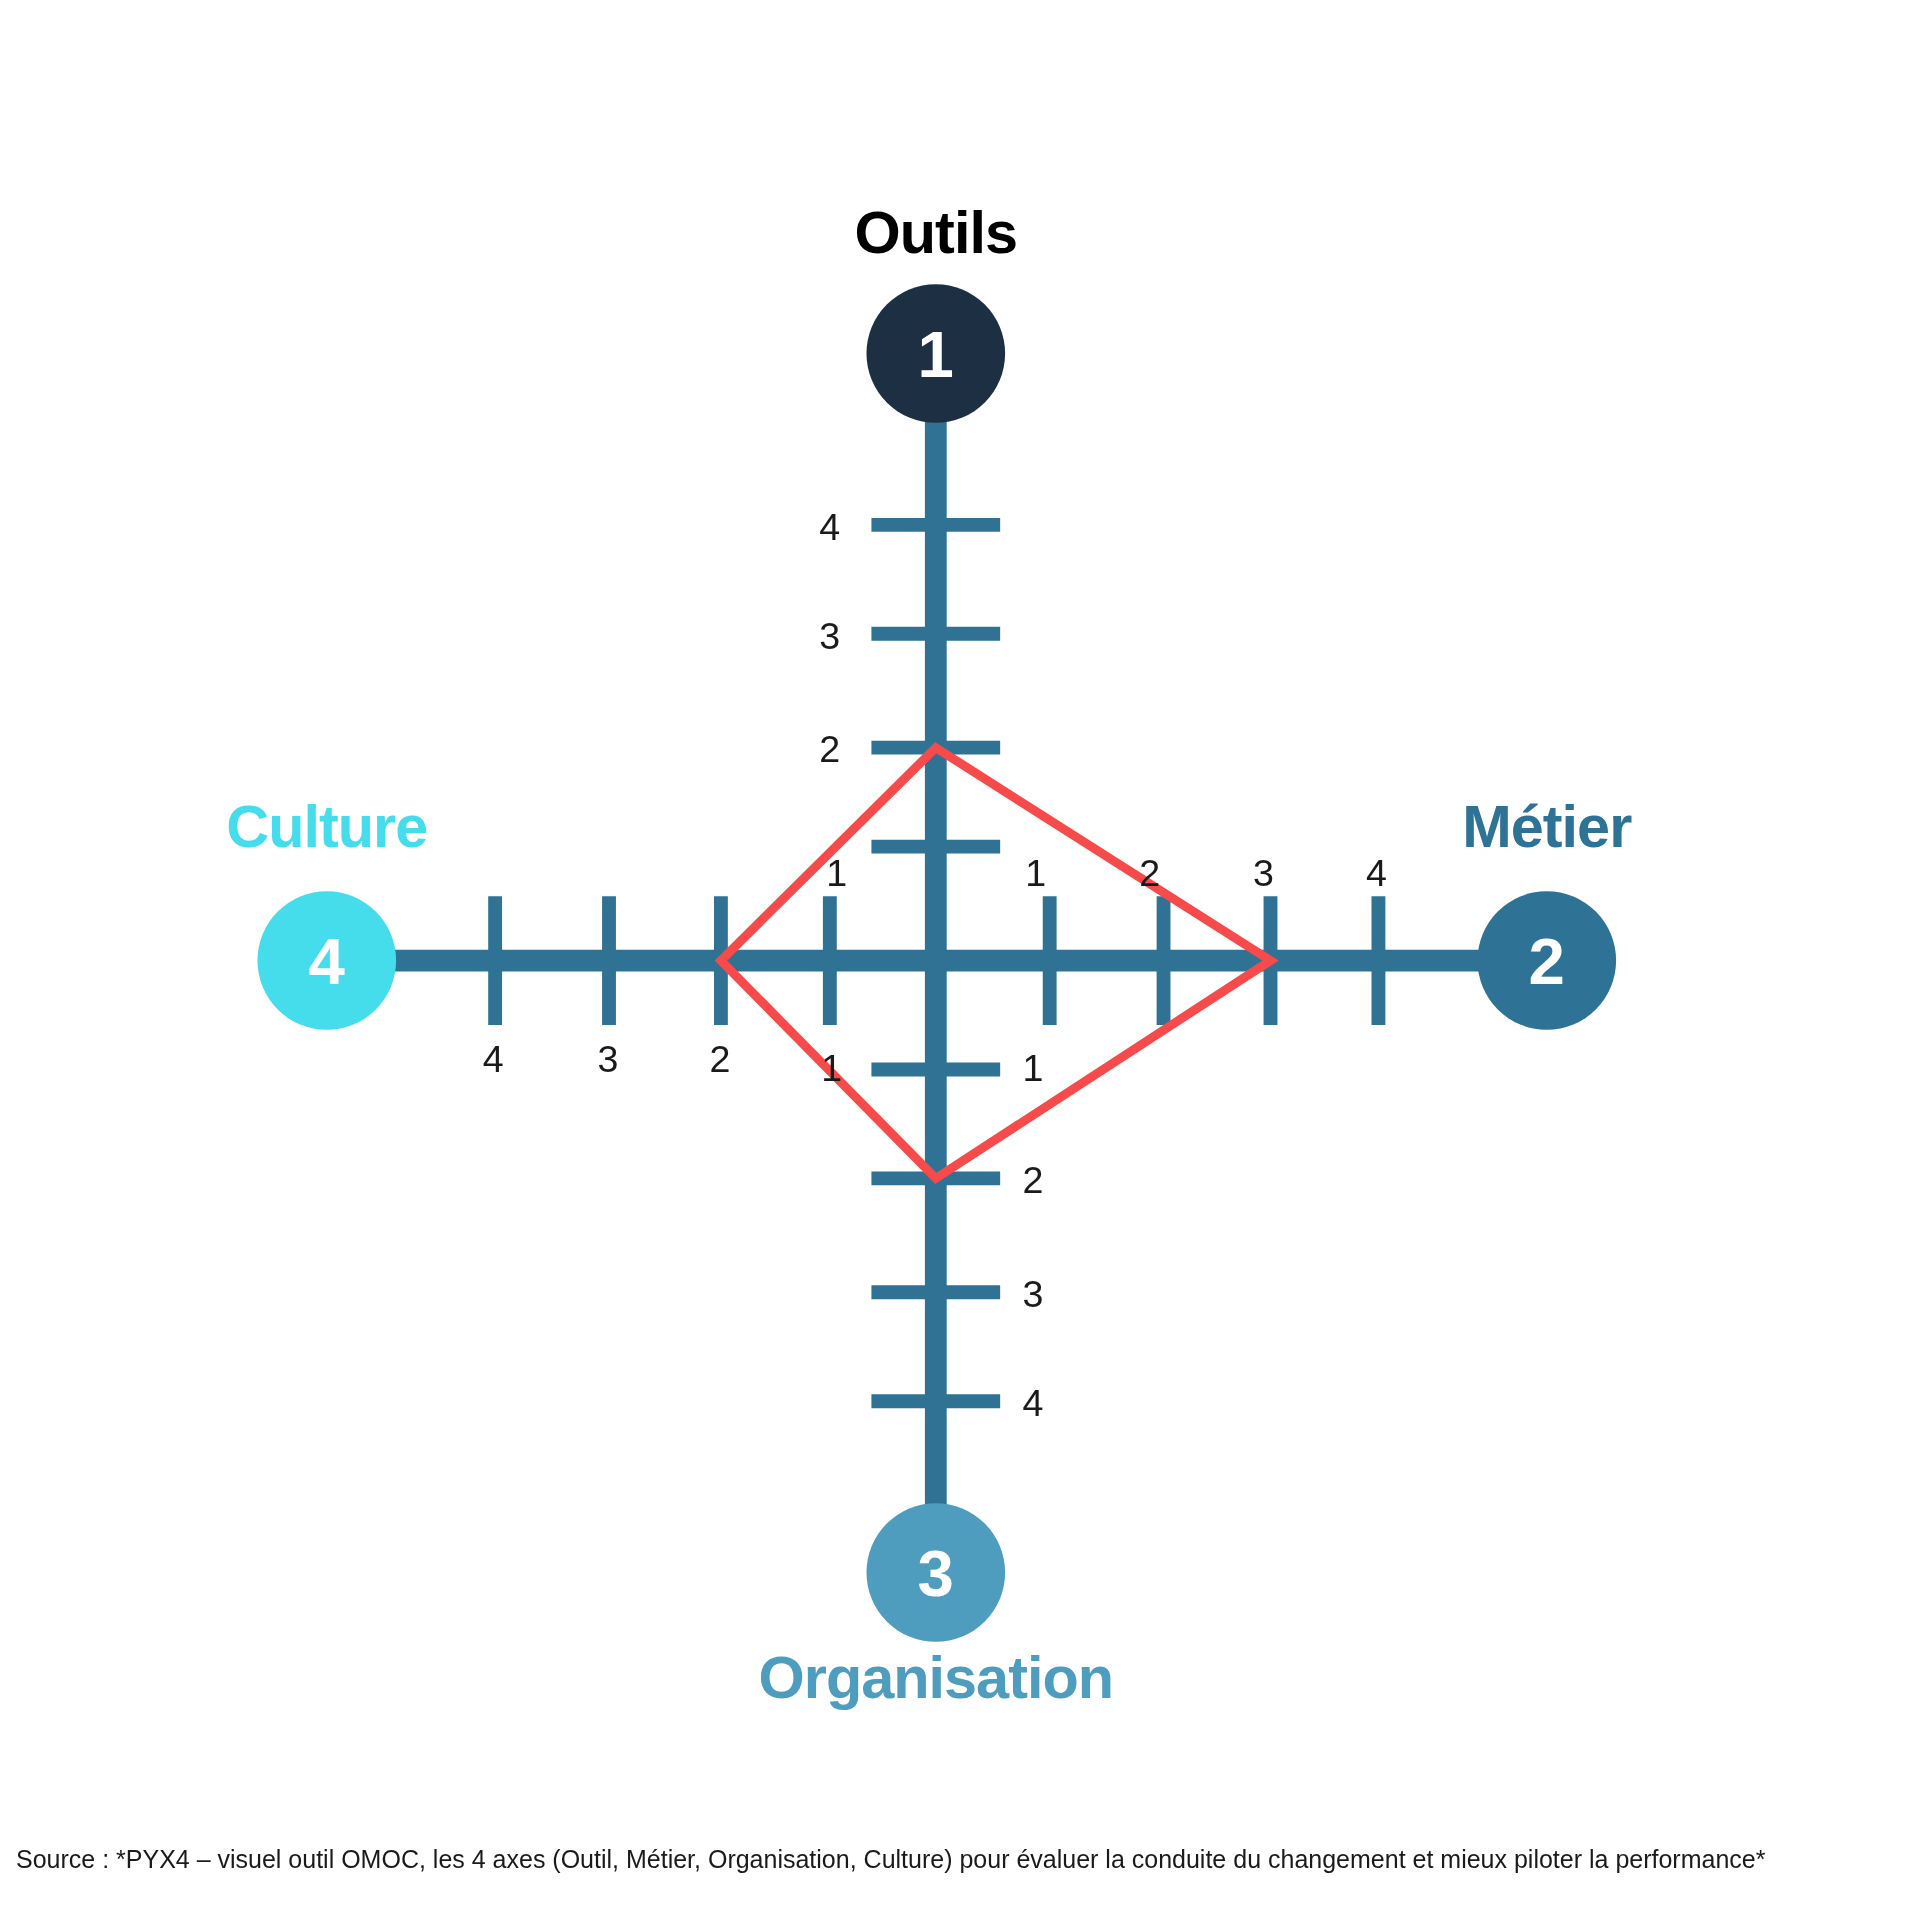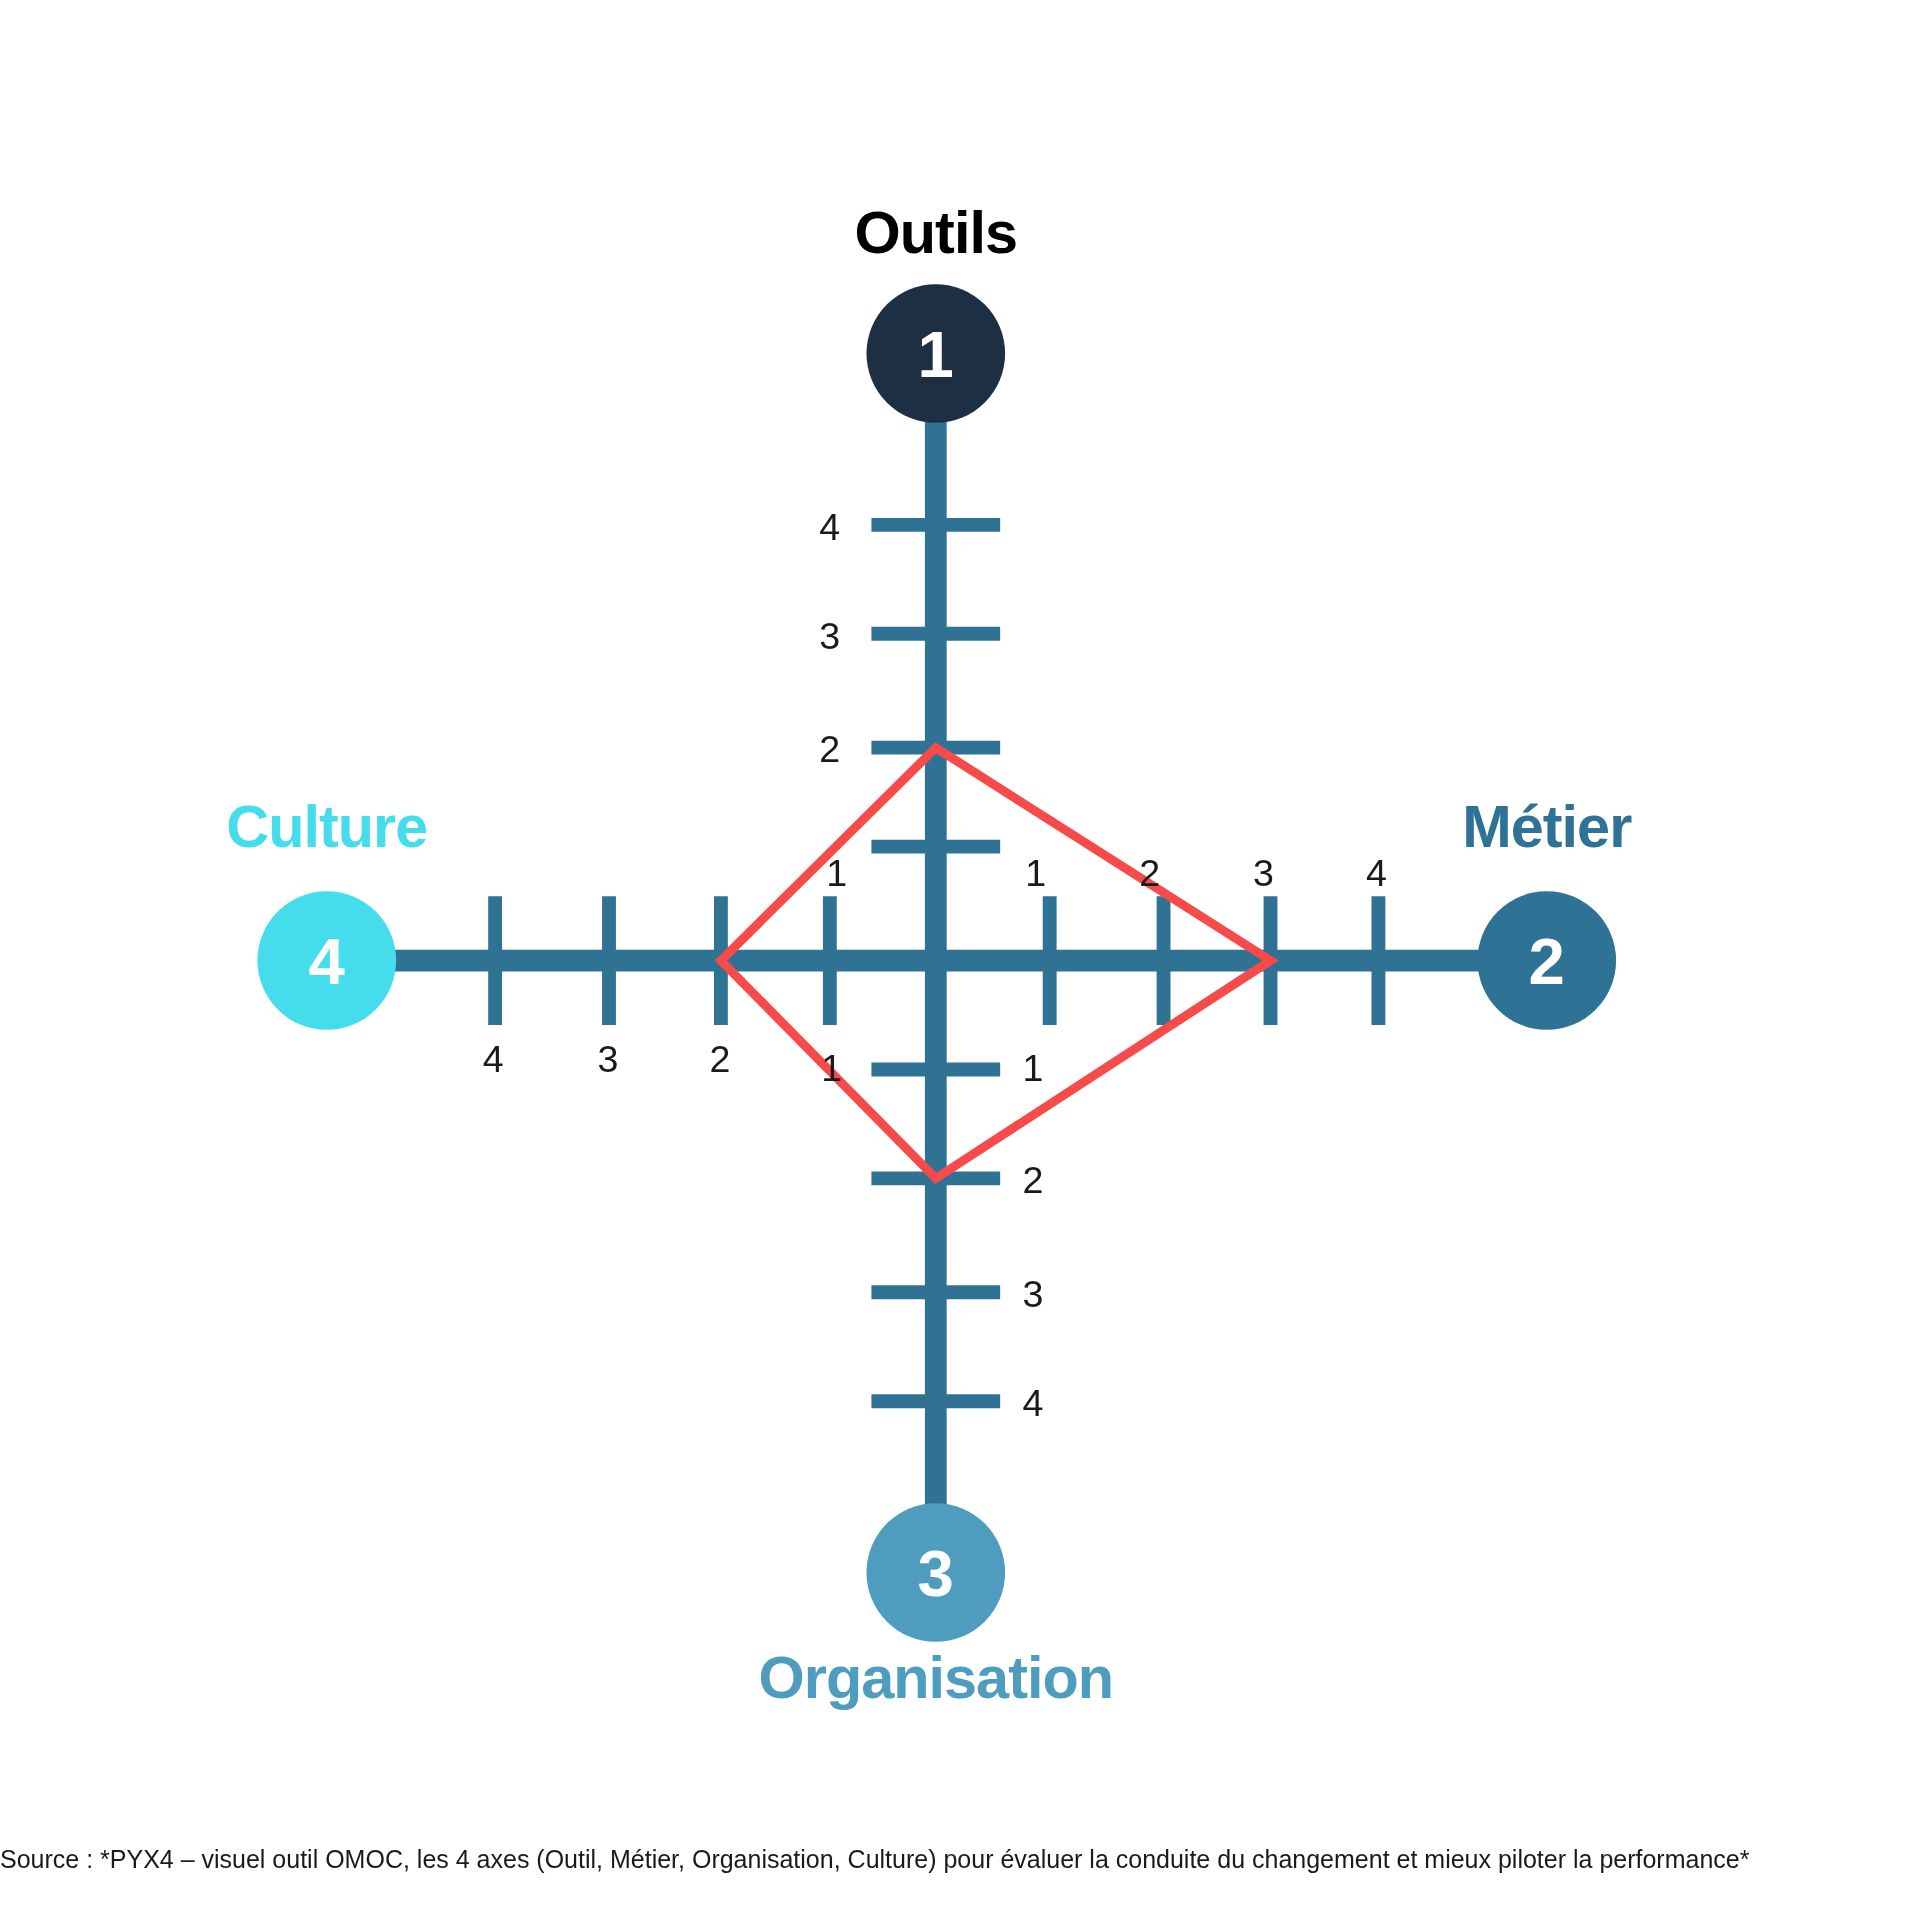--- a/index.html
+++ b/index.html
@@ -41,21 +41,21 @@
     fill: #ffffff;
   }
   .tick-num {
     font-family: "Liberation Sans", sans-serif;
     font-weight: 400;
     font-size: 38px;
     fill: #1a1a1a;
   }
   .source-note {
     position: absolute;
-    left: 0;
+    left: 16px;
     top: 1843px;
     width: 1712px;
     text-align: center;
     font-family: "Liberation Sans", sans-serif;
     font-size: 25px;
     color: #1a1a1a;
     line-height: 1.3;
     white-space: nowrap;
   }
 </style>

